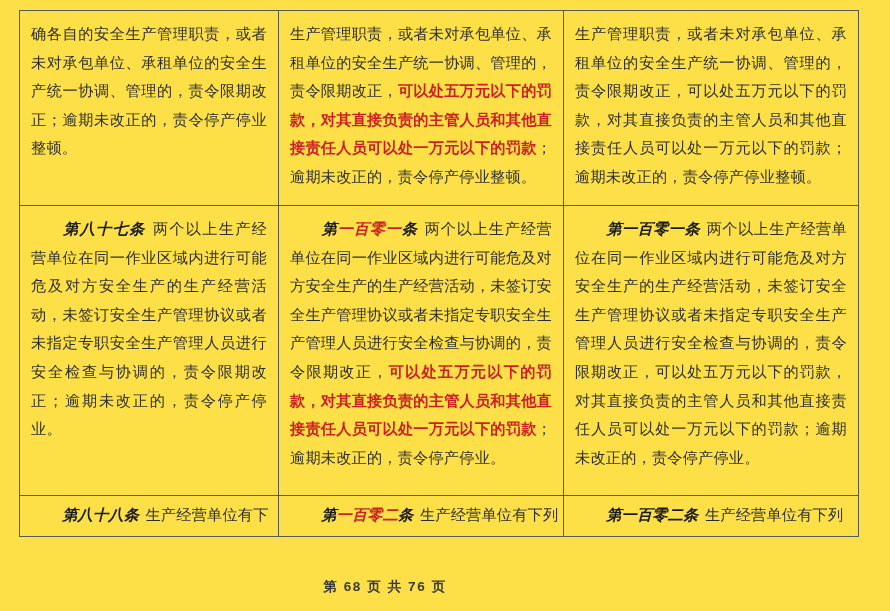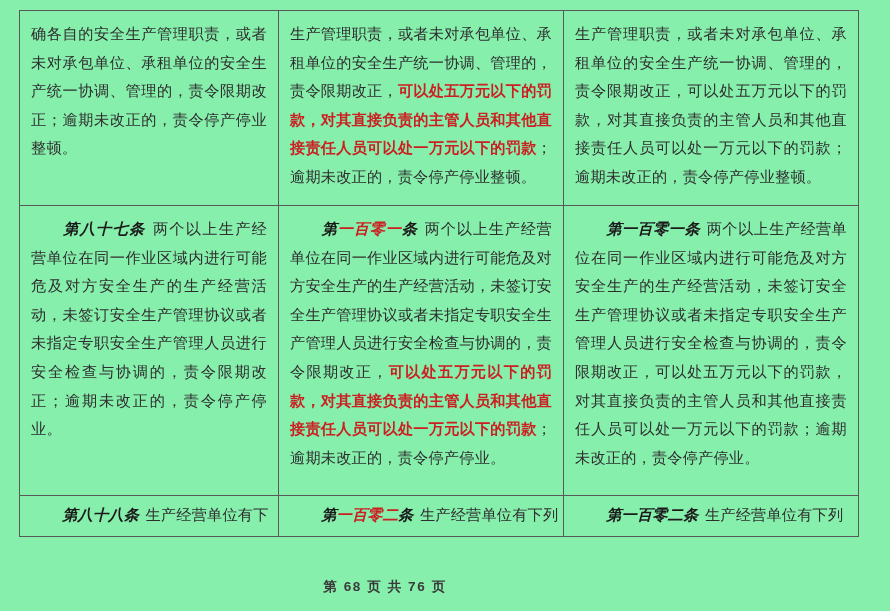--- a/index.html
+++ b/index.html
@@ -14,21 +14,21 @@
     background: #ffffff;
     font-family: "Liberation Sans", "DejaVu Sans", sans-serif;
     color: #2b2b2b;
     overflow: hidden;
   }
 
   .page {
     position: relative;
     width: 890px;
     height: 611px;
-    background: #86efac;
+    background: #fde047;
   }
 
   .doc-table {
     position: absolute;
     left: 19px;
     top: 10px;
     width: 839px;
     border-collapse: collapse;
     table-layout: fixed;
   }

